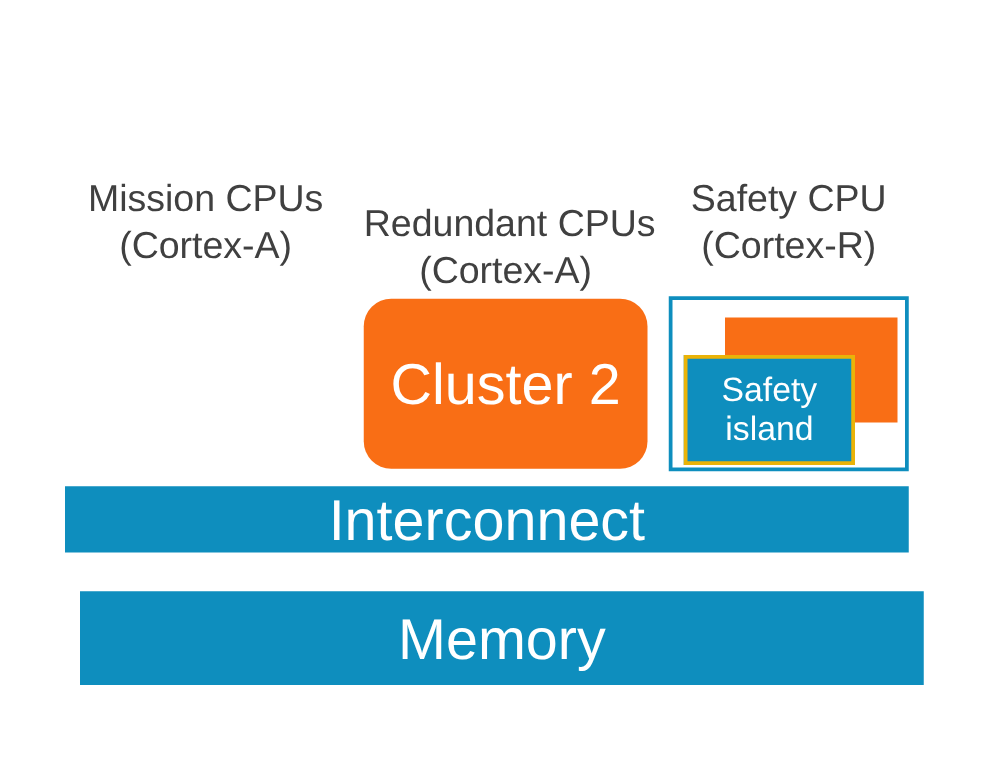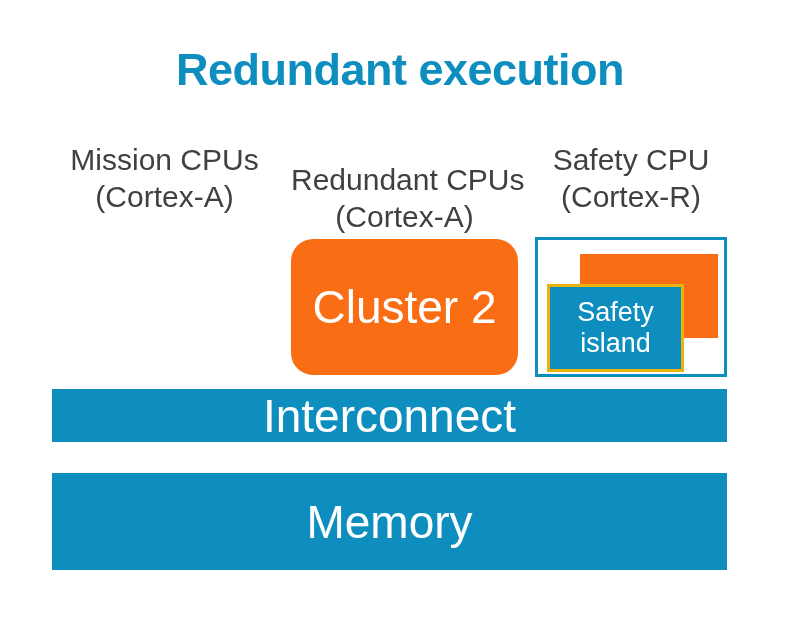--- a/index.html
+++ b/index.html
@@ -95,28 +95,27 @@
     width: 675px;
     background: var(--teal, #0E8EBE);
     display: flex;
     align-items: center;
     justify-content: center;
     color: var(--text-white, #ffffff);
     font-size: 46px;
     white-space: nowrap;
   }
   .bar-interconnect { top: 389px; height: 53px; }
-  .bar-memory      { top: 473px; height: 97px; }
+  .bar-memory      { top: 473px; height: 75px; margin-left: 12px; }
 </style>
 </head>
 <body>
 
 <div class="slide">
 
-  <h1 class="title">Redundant execution</h1>
 
   <div class="col-label col-label-1">
     <div>Mission CPUs</div>
     <div>(Cortex-A)</div>
   </div>
 
   <div class="col-label col-label-2">
     <div>Redundant CPUs</div>
     <div>(Cortex-A)</div>
   </div>

